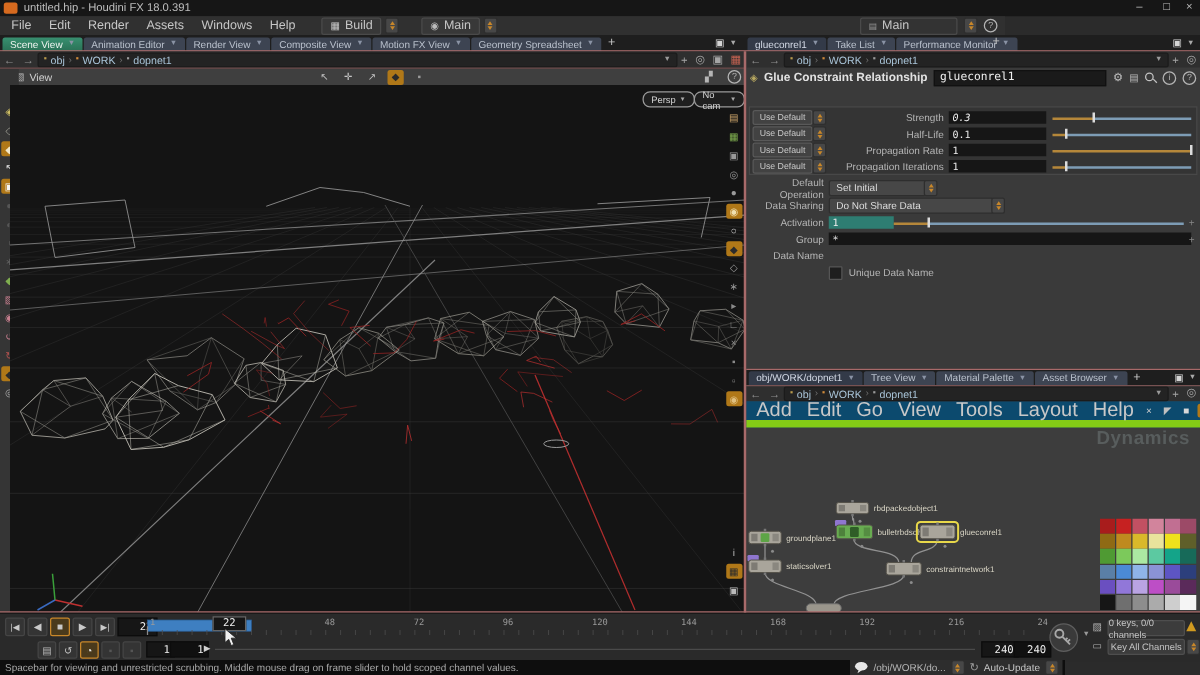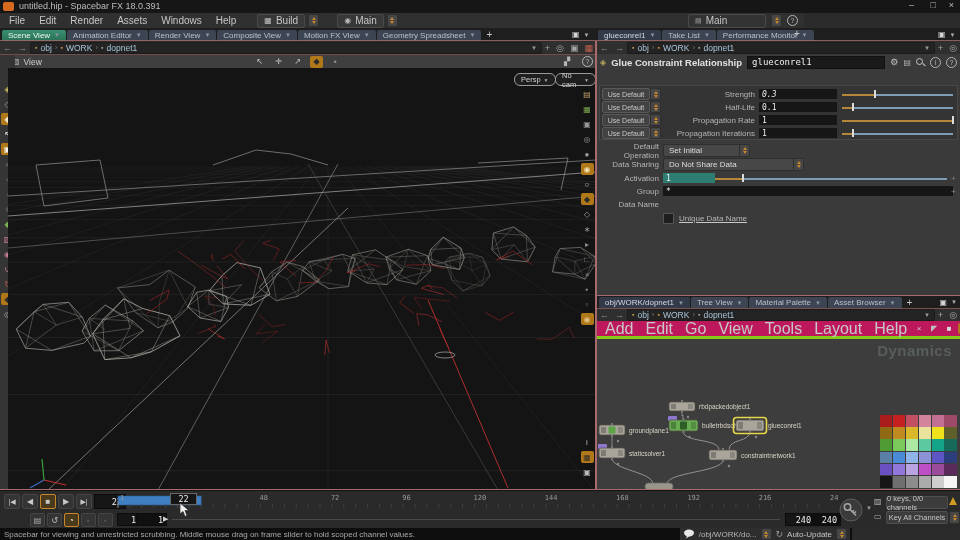--- a/index.html
+++ b/index.html
@@ -83,21 +83,21 @@
   .salmon{background:#a86a6a;}
   .ckbox{width:9px;height:9px;background:#1e1e1e;border:1px solid #555;border-radius:1px;}
 </style>
 </head>
 <body>
 
 <div id="app">
 
   <div id="titlebar" class="abs row">
     <span class="abs" style="left:3px;top:2px;width:11px;height:9px;background:#d66a1f;border-radius:2px;"></span>
-    <span class="abs" style="left:19px;top:1px;">untitled.hip - Spacebar FX 18.0.391</span>
+    <span class="abs" style="left:19px;top:1px;">untitled.hip - Houdini FX 18.0.391</span>
     <span class="abs" style="right:46px;top:0;">–</span>
     <span class="abs" style="right:24px;top:0;">□</span>
     <span class="abs" style="right:6px;top:0;">×</span>
   </div>
 
   <div id="menubar" class="abs row">
     <div id="menu-items" class="row" style="padding-left:2px;">
         <span class="menu-item">File</span>
         <span class="menu-item">Edit</span>
         <span class="menu-item">Render</span>
@@ -659,21 +659,21 @@
     <div class="abs row" style="left:0;top:144px;width:363px;height:12px;">
       <span class="plabel" style="position:absolute;left:0;width:62px;">Group</span>
       <div class="pvalue mono" style="position:absolute;left:66px;width:284px;">
         <span>*</span>
       </div>
       <span style="position:absolute;left:354px;color:#888;font-size:8px;">+</span>
     </div>
     <div class="abs row" style="left:0;top:157px;width:363px;height:12px;">
       <span class="plabel" style="position:absolute;left:0;width:62px;">Data Name</span>
     </div>
-    <div class="abs row" style="left:0;top:171px;width:363px;height:12px;gap:5px;text-decoration:underline;">
+    <div class="abs row" style="left:0;top:171px;width:363px;height:12px;gap:5px;">
       <span class="ckbox" style="margin-left:66px;"></span>
       <span class="plabel">Unique Data Name</span>
     </div>
   </div>
 
   <div id="npane" class="abs">
     <div class="row" style="height:12px;background:#1e1e1e;">
       <div id="net-tabs" class="row" style="padding-left:2px;">
           <div class="tab active-dark">
             <span>obj/WORK/dopnet1</span>
@@ -710,21 +710,21 @@
             <span class="crumb">WORK</span>
             <span class="crumb-sep">›</span>
             <span class="crumb-ico" style="color: rgb(154, 154, 154);">▪</span>
             <span class="crumb">dopnet1</span>
           </span>
         <span class="pf-arrow">▼</span>
       </div>
       <span class="pathbtn">+</span>
       <span class="pathbtn">◎</span>
     </div>
-    <div class="row" style="height:15px;background:#be185d;border-bottom:3px solid #84cc16;">
+    <div class="row" style="height:15px;background:#0c4a6e;border-bottom:6px solid #84cc16;">
       <div id="net-menus" class="row" style="padding-left:2px;">
           <span class="nm">Add</span>
           <span class="nm">Edit</span>
           <span class="nm">Go</span>
           <span class="nm">View</span>
           <span class="nm">Tools</span>
           <span class="nm">Layout</span>
           <span class="nm">Help</span>
         </div>
       <div id="net-menu-icons" class="row" style="margin-left:auto;gap:3px;margin-right:4px;">

